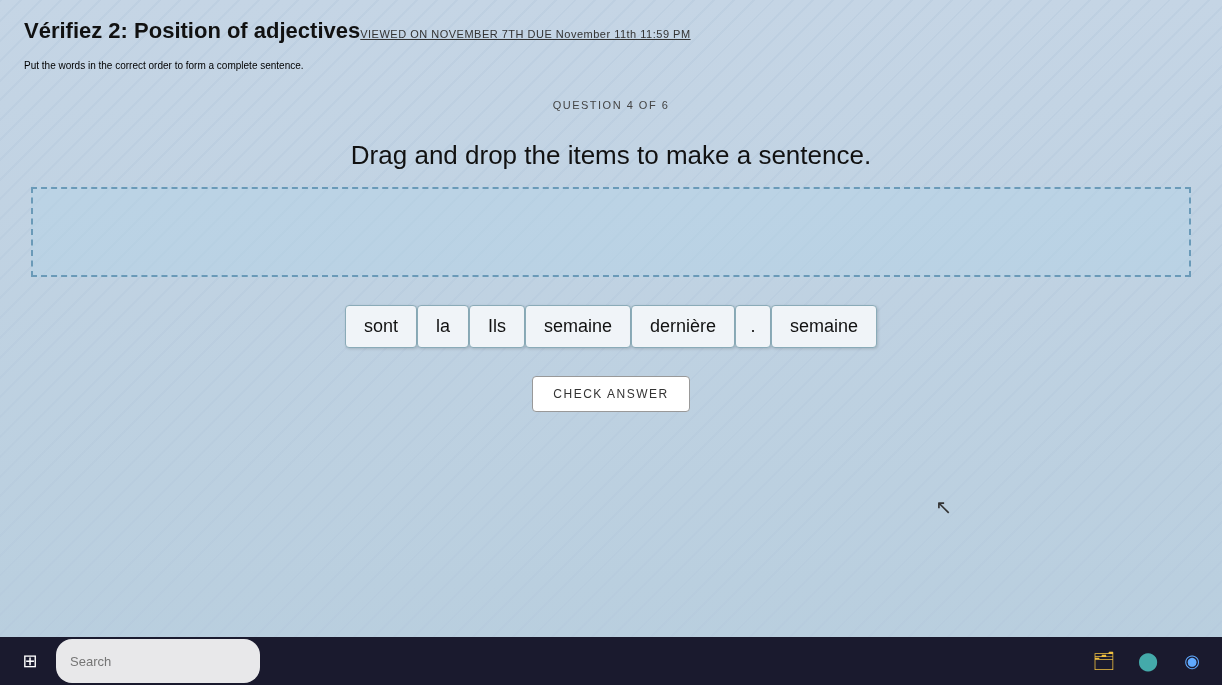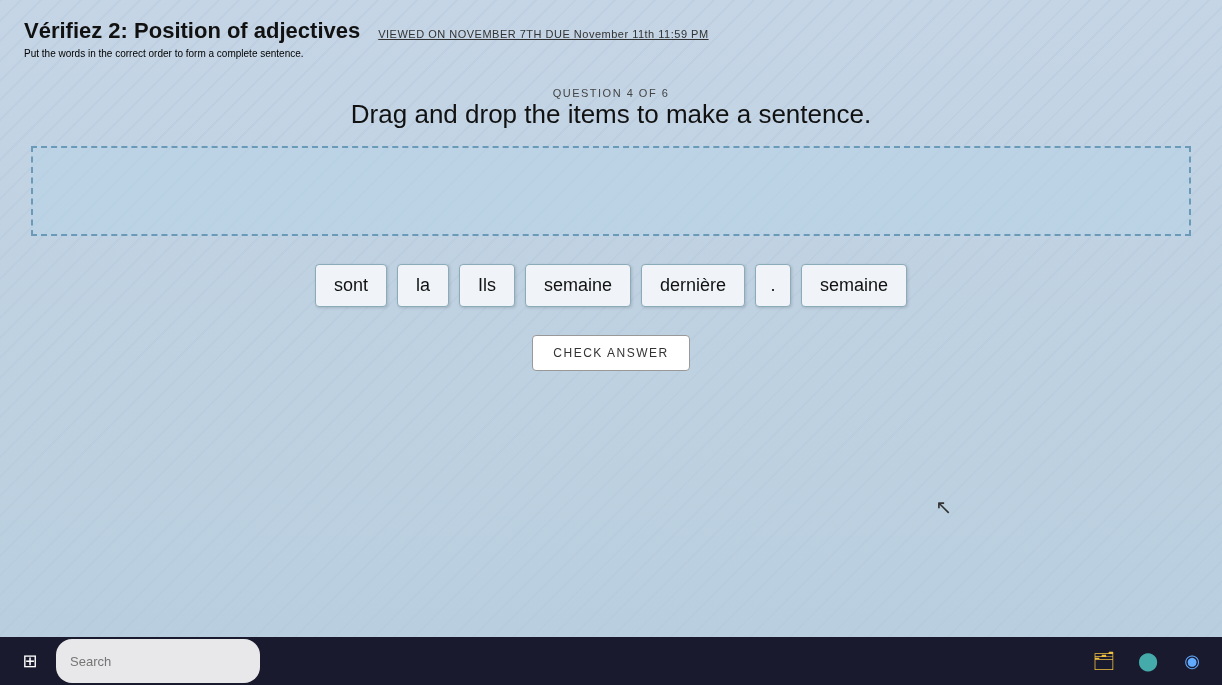--- a/index.html
+++ b/index.html
@@ -31,22 +31,21 @@
 
     .content {
       position: relative;
       z-index: 1;
       padding: 18px 24px 0 24px;
     }
 
     .header-row {
       display: flex;
       align-items: baseline;
-      gap: 18px;
-      margin-bottom: 4px;
+      margin-bottom: 16px;
       text-align: center;
     }
 
     .page-title {
       font-size: 22px;
       font-weight: bold;
       color: #111;
     }
 
     .meta-info {
@@ -60,21 +59,21 @@
       font-size: 10px;
       color: #000000;
       margin-bottom: 28px;
     }
 
     .question-counter {
       text-align: center;
       font-size: 11px;
       letter-spacing: 1.5px;
       color: #444;
-      margin-bottom: 0;
+      margin-bottom: 29px;
     }
 
     .question-text {
       text-align: center;
       font-size: 26px;
       color: #111;
       margin-bottom: 16px;
       font-weight: normal;
     }
 
@@ -90,21 +89,20 @@
       border: 2px dashed #6a9ab8;
       background: rgba(180, 210, 230, 0.45);
       position: relative;
     }
 
     
     .tiles-row {
       display: flex;
       justify-content: center;
       align-items: center;
-      gap: 10px;
       margin-bottom: 28px;
       flex-wrap: wrap;
     }
 
     .word-tile {
       background: #f0f4f8;
       border: 1.5px solid #8aabb8;
       border-radius: 4px;
       padding: 10px 18px;
       font-size: 18px;

